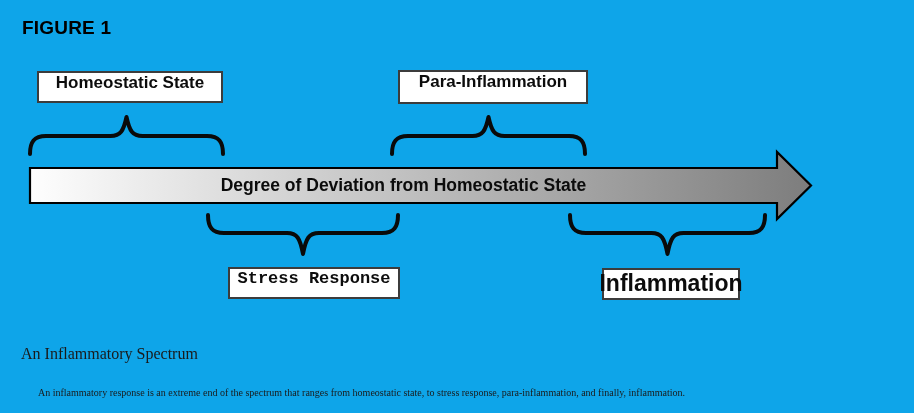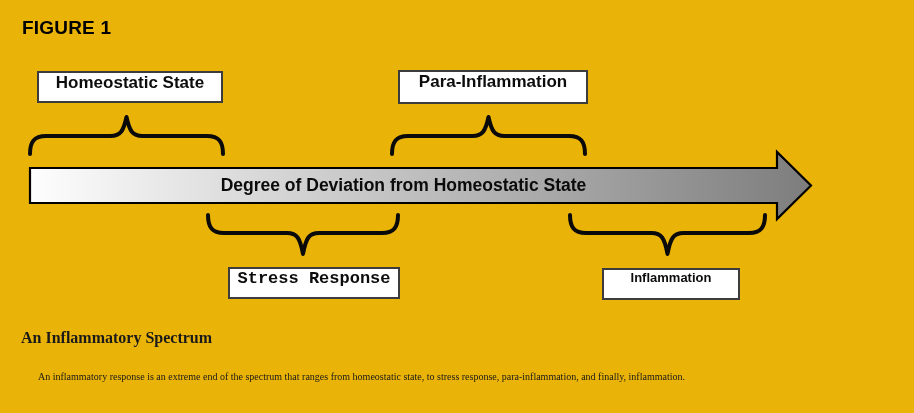--- a/index.html
+++ b/index.html
@@ -4,21 +4,21 @@
 <style>
   html, body {
     margin: 0;
     padding: 0;
     background: #ffffff;
   }
   .page {
     position: relative;
     width: 914px;
     height: 413px;
-    background: #eab308;
+    background: #0ea5e9;
     overflow: hidden;
     font-family: "Liberation Sans", sans-serif;
   }
   .fig-label {
     position: absolute;
     left: 22px;
     top: 17px;
     font-family: "Liberation Sans", sans-serif;
     font-weight: bold;
     font-size: 19px;
@@ -40,21 +40,21 @@
     display: flex;
     justify-content: center;
     font-family: "Liberation Sans", sans-serif;
     font-weight: bold;
     color: #0c0c0c;
     white-space: nowrap;
   }
   .box-homeostatic   { left: 37px;  top: 71px;  width: 186px; height: 32px; font-size: 17px; }
   .box-para          { left: 398px; top: 70px;  width: 190px; height: 34px; font-size: 17px; }
   .box-stress        { left: 228px; top: 267px; width: 172px; height: 32px; font-size: 17px; font-family: Liberation Mono, monospace; }
-  .box-inflammation  { left: 602px; top: 268px; width: 138px; height: 32px; font-size: 13px; }
+  .box-inflammation  { left: 602px; top: 268px; width: 138px; height: 32px; font-size: 23px; }
   .arrow-label {
     position: absolute;
     left: 30px;
     top: 168px;
     width: 747px;
     height: 43px;
     line-height: 35px;
     text-align: center;
     font-family: "Liberation Sans", sans-serif;
     font-weight: bold;
@@ -64,23 +64,23 @@
   }
   .caption {
     position: absolute;
     left: 21px;
     top: 329px;
     width: 878px;
     font-family: "Liberation Serif", serif;
     color: #1a1a1a;
   }
   .caption-title {
-    font-weight: bold;
+    font-weight: normal;
     font-size: 16px;
-    margin: 0 0 12px 0;
+    margin: 16px 0 12px 0;
   }
   .caption-body {
     font-size: 10px;
     line-height: 25px;
     margin: 17px;
   }
 </style>
 </head>
 <body>
 

